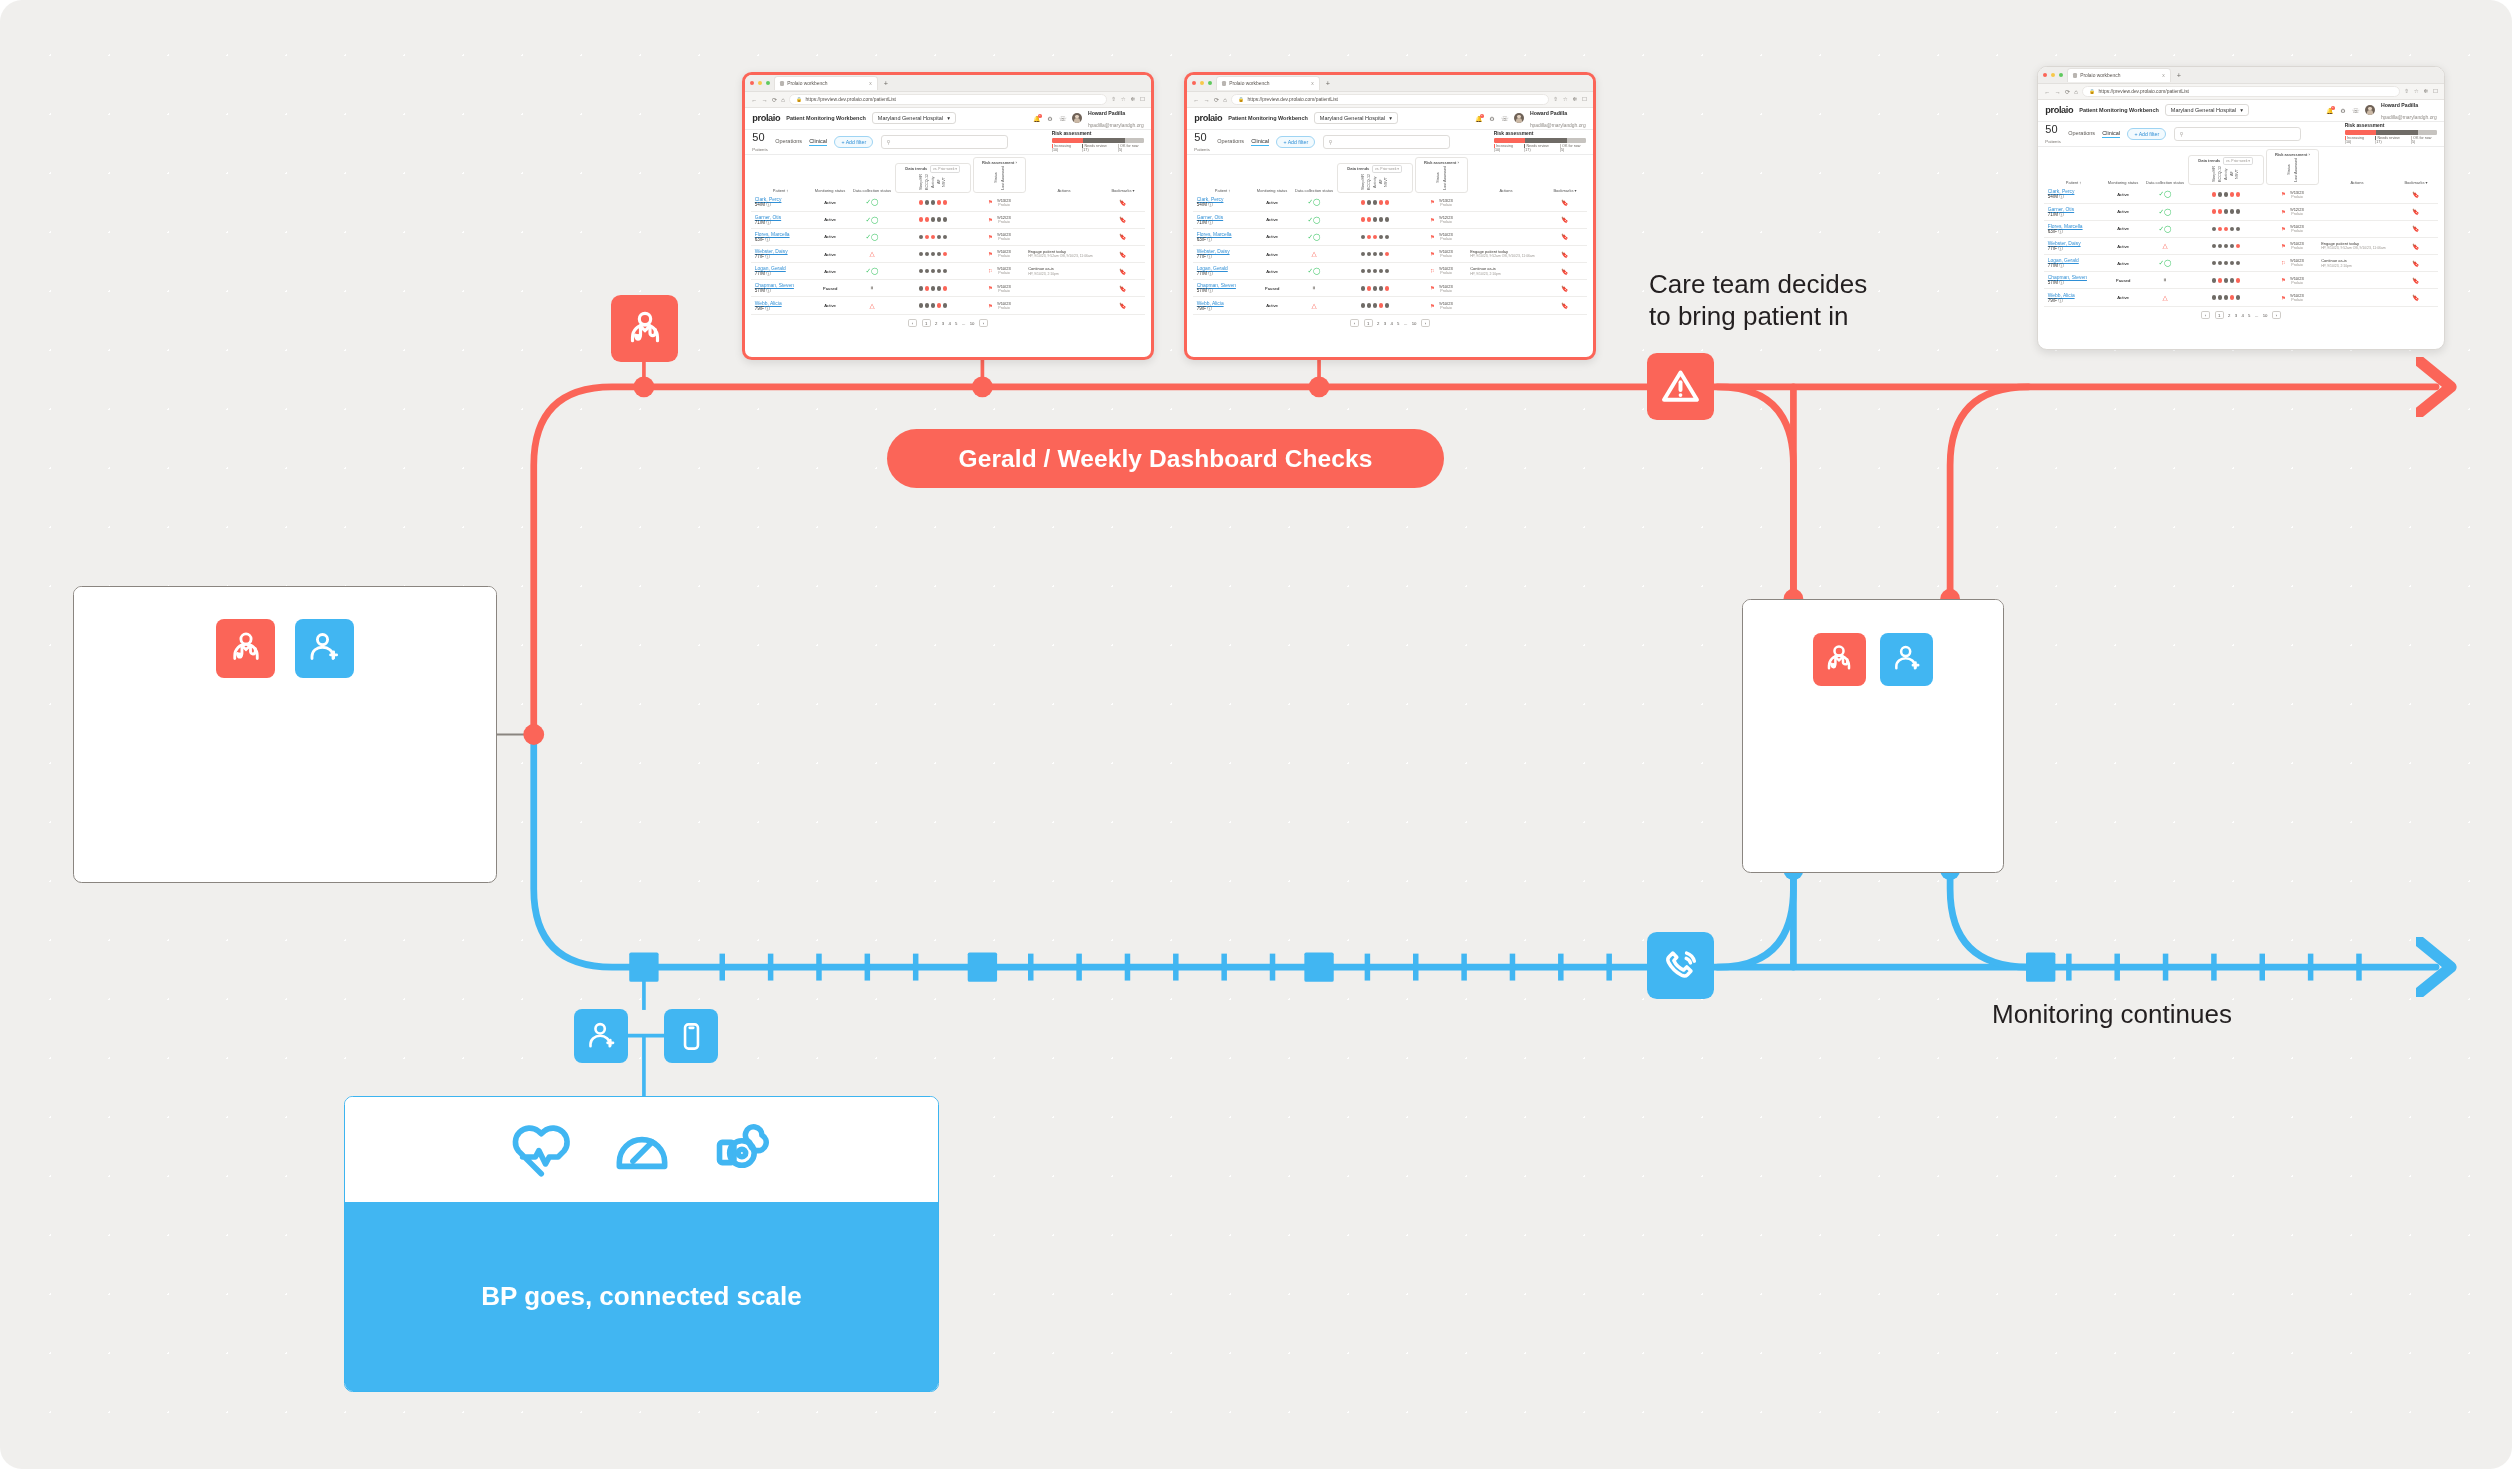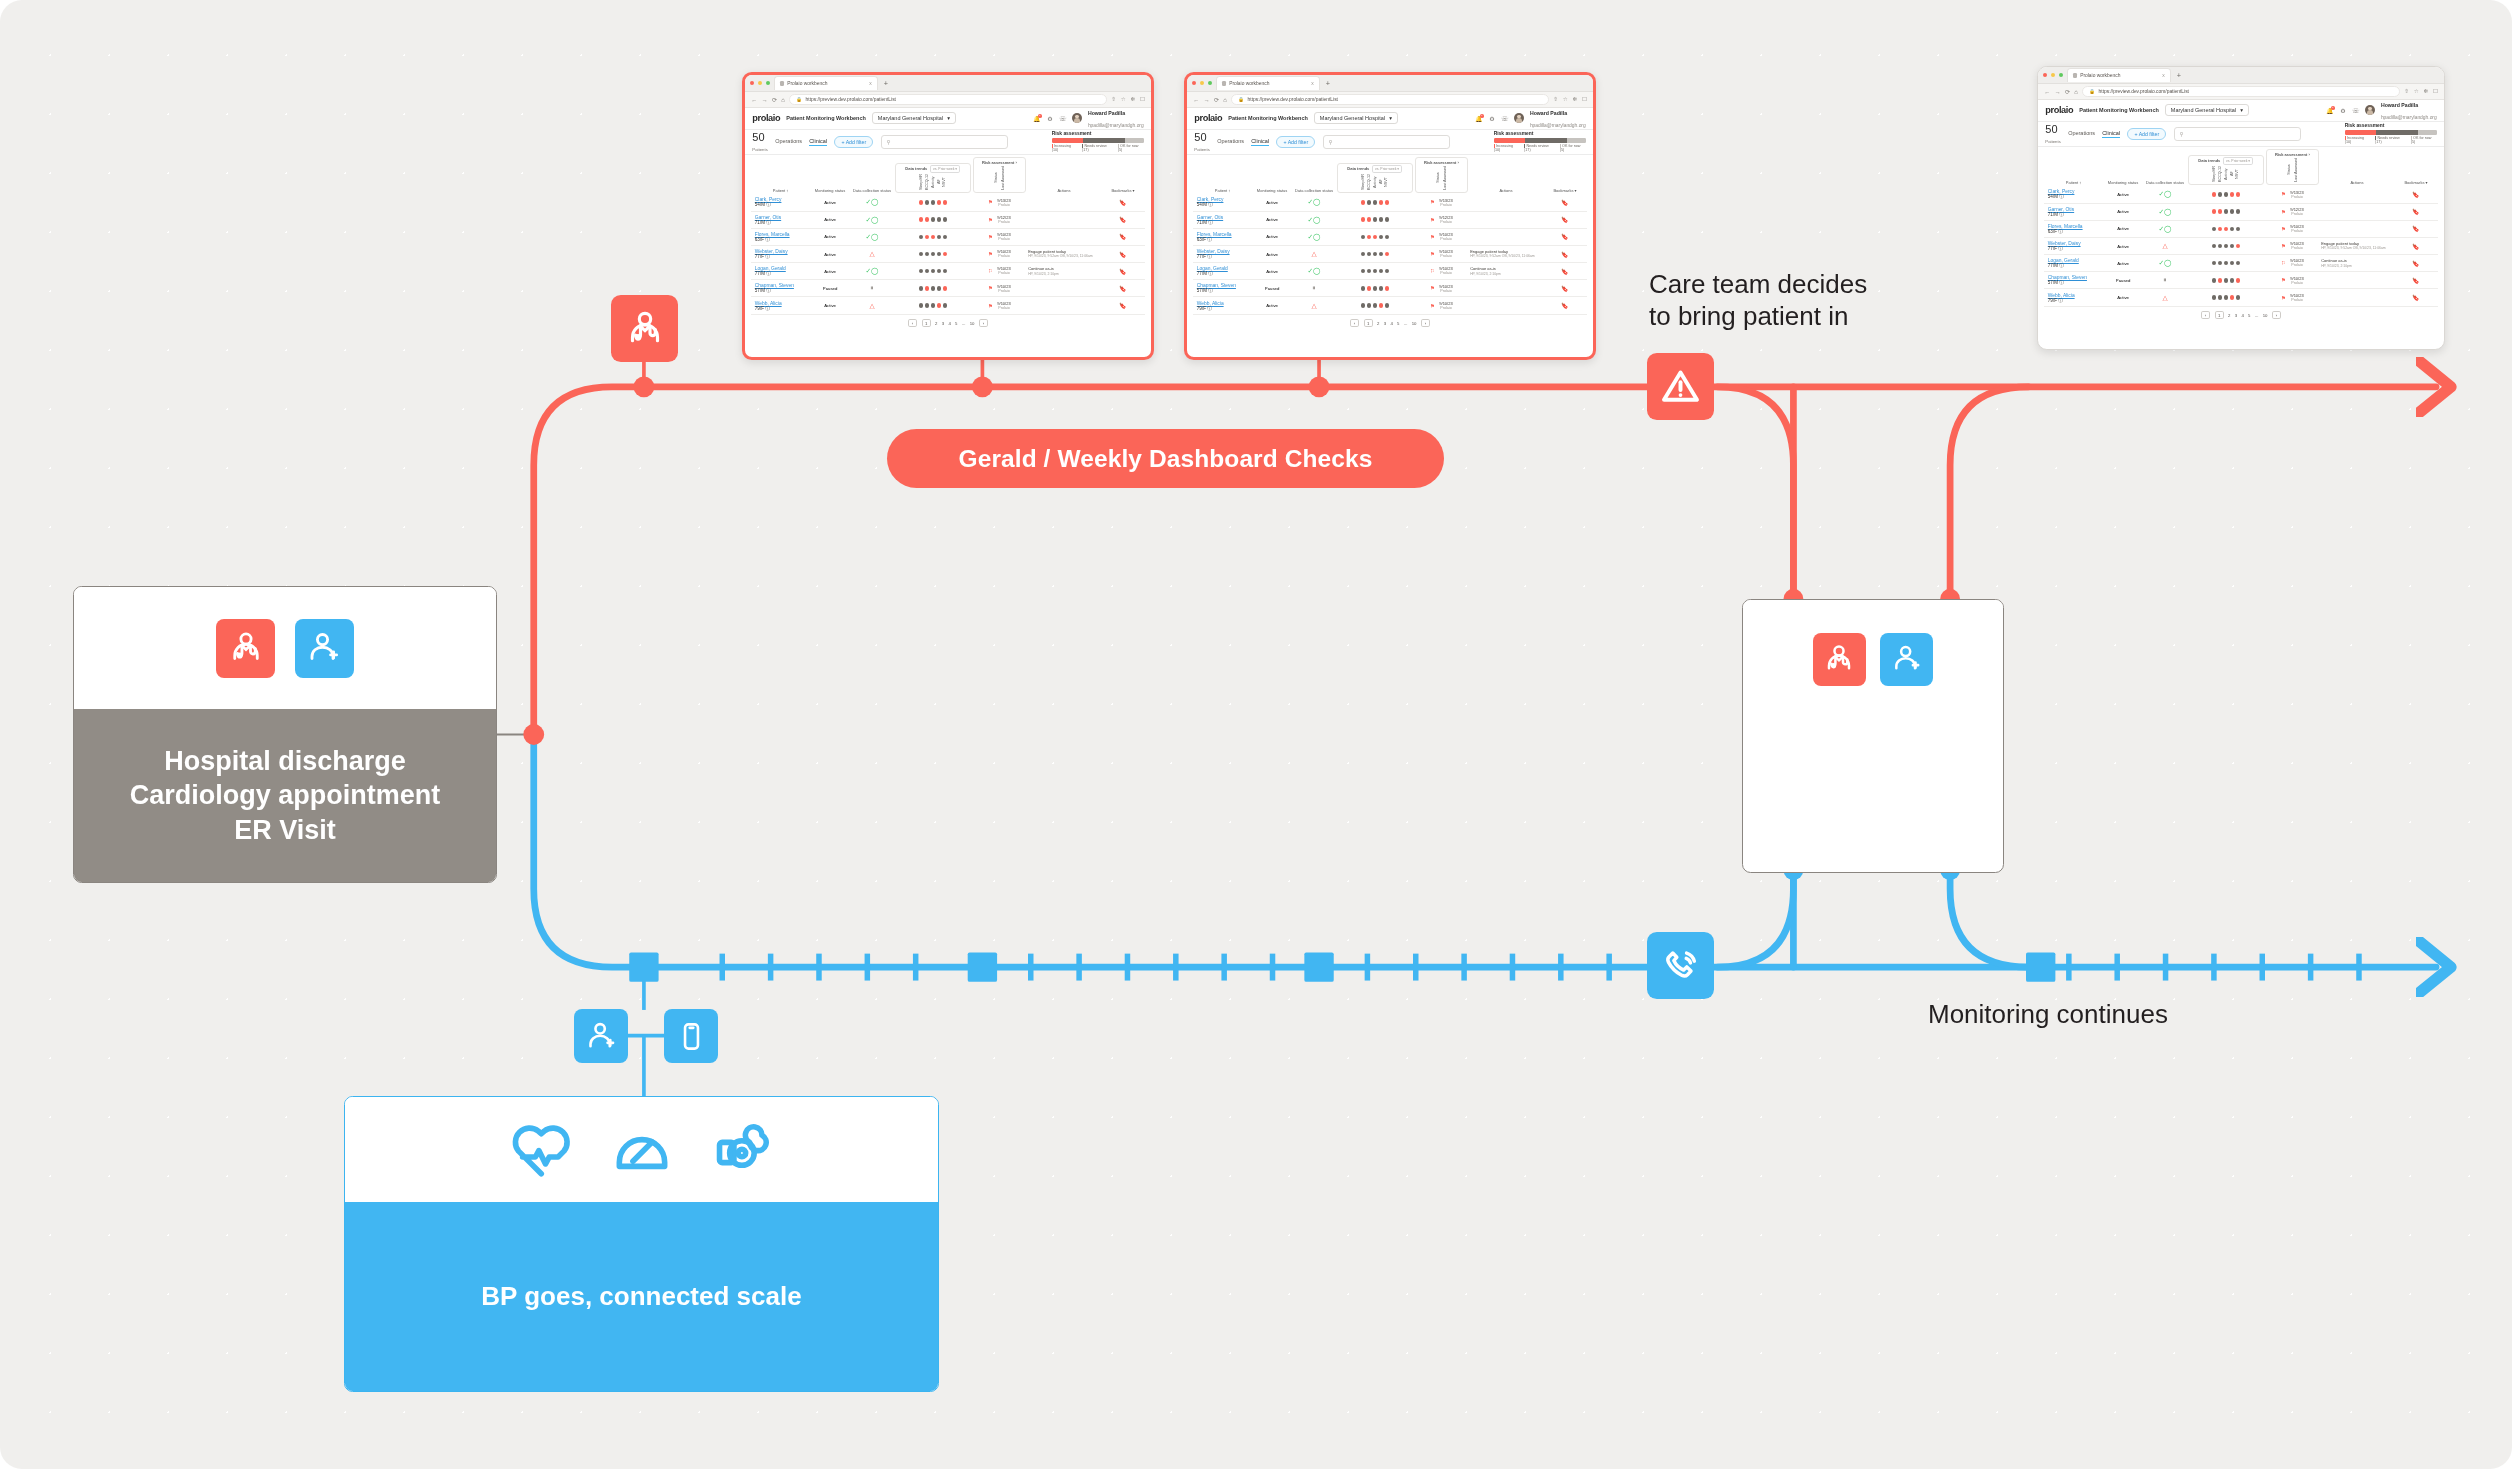--- a/index.html
+++ b/index.html
@@ -1104,25 +1104,20 @@
         </svg>
       </span>
       <span class="sq blue" style="width:59px;height:59px;">
         <svg width="36" height="36" viewBox="0 0 24 24" fill="none" stroke="#fff" stroke-width="1.9" stroke-linecap="round">
           <circle cx="11" cy="6.4" r="3.4"></circle>
             <path d="M4 19v-1.5c0-3.5 3.1-6 7-6s7 2.5 7 6V19"></path>
           <path d="M16.4 16.6h4M18.4 14.6v4"></path>
         </svg>
       </span>
     </div>
-    <div class="bot" style="flex:1;font-size:27px;font-weight:700;line-height:1.28;">
-      <span>Hospital discharge</span>
-      <span>Cardiology appointment</span>
-      <span>ER Visit</span>
-    </div>
   </div>
 
   <div class="card card-gray" style="left:1742px;top:599px;width:260px;height:272px;">
     <div class="top" style="height:118px;gap:14.7px;">
       <span class="sq red" style="width:53px;height:53px;">
         <svg width="32" height="32" viewBox="0 0 24 24" fill="none" stroke="#fff" stroke-width="1.9" stroke-linecap="round">
           <circle cx="12" cy="6" r="3.4"></circle>
             <path d="M4.5 19v-2a7.5 7.5 0 0 1 15 0v2"></path>
           <path d="M9 10.2 12 13l3-2.8"></path>
             <path d="M9.3 11.5v4.1a1.5 1.5 0 0 1-3 0"></path>
@@ -1206,15 +1201,15 @@
 
   <div class="badge blue" style="left:664px;top:1009px;width:54px;height:54px;border-radius:8px;">
     <svg width="31" height="31" viewBox="0 0 24 24" fill="none" stroke="#fff" stroke-width="2" stroke-linecap="round" stroke-linejoin="round">
       <rect x="7" y="2.6" width="10" height="18.8" rx="2.6"></rect>
         <path d="M10.6 5.3h2.8"></path>
     </svg>
   </div>
 
   <div class="note" style="left:1649px;top:269px;width:318px;">Care team decides
 to bring patient in</div>
-  <div class="note" style="left:1928px;top:999px;width:392px;">Monitoring continues</div>
+  <div class="note" style="left:1992px;top:999px;width:392px;">Monitoring continues</div>
 </div>
 
 
 </body></html>

